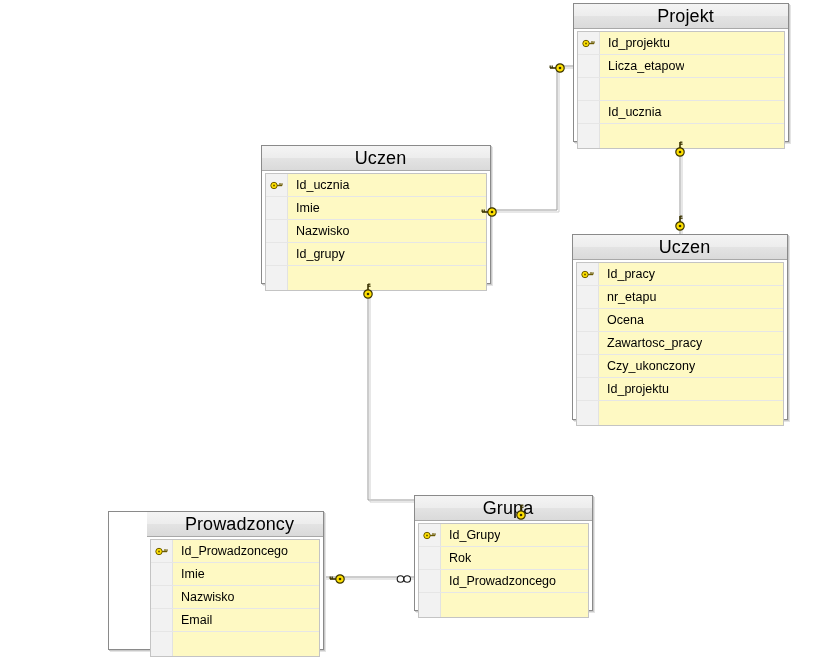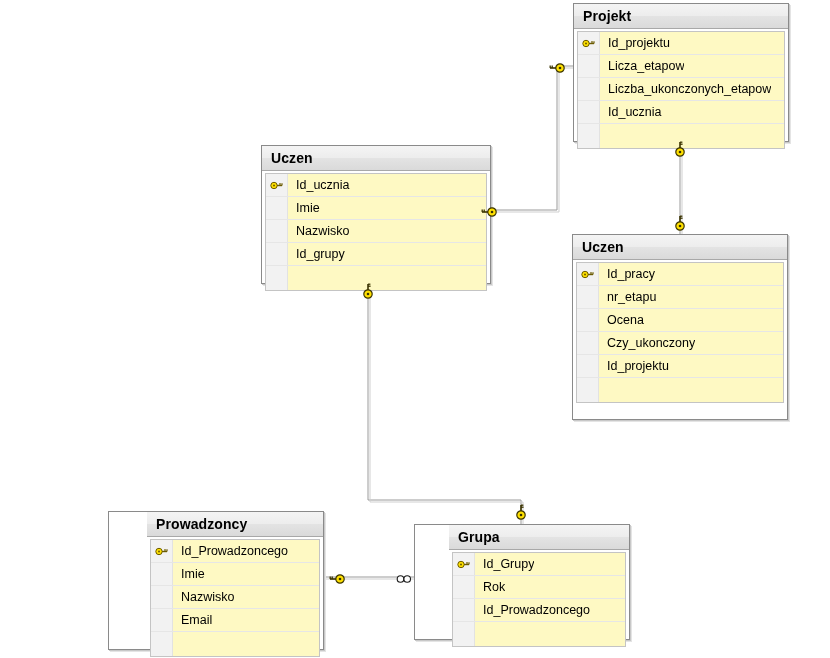--- a/index.html
+++ b/index.html
@@ -21,27 +21,28 @@
     background:#ffffff;
     border:1px solid #8a8a8a;
     box-shadow:1px 1px 0 0 #c8c8c8, 2px 2px 0 0 #e4e4e4;
     box-sizing:border-box;
     z-index:5;
   }
   .tbl-title{
     height:25px;
     line-height:25px;
     padding-left:9px;
-    font-size:14px;
-    font-weight:bold;
+    font-size:18px;
+    font-weight:normal;
     color:#000000;
     background:linear-gradient(to bottom,#f4f4f4 0%,#ededed 48%,#e3e3e3 52%,#dadada 100%);
     border-bottom:1px solid #a8a8a8;
     box-sizing:border-box;
     letter-spacing:0.1px;
+    text-align:center;
   }
   .grid-wrap{
     margin:2px 3px 3px 3px;
     border:1px solid #c4c4c4;
     box-sizing:border-box;
     background:#fef9c3;
   }
   .fld-row{
     display:flex;
     align-items:center;
@@ -122,21 +123,20 @@
               </svg>
             </div>
             <div class="fld-name">Id_projektu</div>
           </div>
           <div class="fld-row">
             <div class="fld-gutter"></div>
             <div class="fld-name">Licza_etapow</div>
           </div>
           <div class="fld-row">
             <div class="fld-gutter"></div>
-            <div class="fld-name">Liczba_ukonczonych_etapow</div>
           </div>
           <div class="fld-row">
             <div class="fld-gutter"></div>
             <div class="fld-name">Id_ucznia</div>
           </div>
           <div class="fld-row blank">
             <div class="fld-gutter"></div>
             <div class="fld-name"></div>
           </div>
         </div>
@@ -192,20 +192,24 @@
           <div class="fld-row">
             <div class="fld-gutter"></div>
             <div class="fld-name">nr_etapu</div>
           </div>
           <div class="fld-row">
             <div class="fld-gutter"></div>
             <div class="fld-name">Ocena</div>
           </div>
           <div class="fld-row">
             <div class="fld-gutter"></div>
+            <div class="fld-name">Zawartosc_pracy</div>
+          </div>
+          <div class="fld-row">
+            <div class="fld-gutter"></div>
             <div class="fld-name">Czy_ukonczony</div>
           </div>
           <div class="fld-row">
             <div class="fld-gutter"></div>
             <div class="fld-name">Id_projektu</div>
           </div>
           <div class="fld-row blank">
             <div class="fld-gutter"></div>
             <div class="fld-name"></div>
           </div>
@@ -237,21 +241,21 @@
           <div class="fld-row">
             <div class="fld-gutter"></div>
             <div class="fld-name">Email</div>
           </div>
           <div class="fld-row blank">
             <div class="fld-gutter"></div>
             <div class="fld-name"></div>
           </div>
         </div>
       </div>
-      <div class="table-box" style="left: 414px; top: 524px; width: 216px; height: 116px; padding-left: 34px;">
+      <div class="table-box" style="left: 414px; top: 495px; width: 179px; height: 116px;">
         <div class="tbl-title">Grupa</div>
         <div class="grid-wrap">
           <div class="fld-row">
             <div class="fld-gutter">
               <svg class="keyglyph" viewBox="0 0 13 11" xmlns="http://www.w3.org/2000/svg">
                 <circle cx="4" cy="5.5" r="3.2" fill="#ffe000" stroke="#6b5b00" stroke-width="1"></circle>
                 <circle cx="4" cy="5.5" r="1" fill="#6b5b00"></circle>
                 <path d="M7 5.5 H12" stroke="#6b5b00" stroke-width="1.4" fill="none"></path>
                 <path d="M10 5.5 V3" stroke="#6b5b00" stroke-width="1.2" fill="none"></path>
                 <path d="M12 5.5 V3.2" stroke="#6b5b00" stroke-width="1.2" fill="none"></path>

